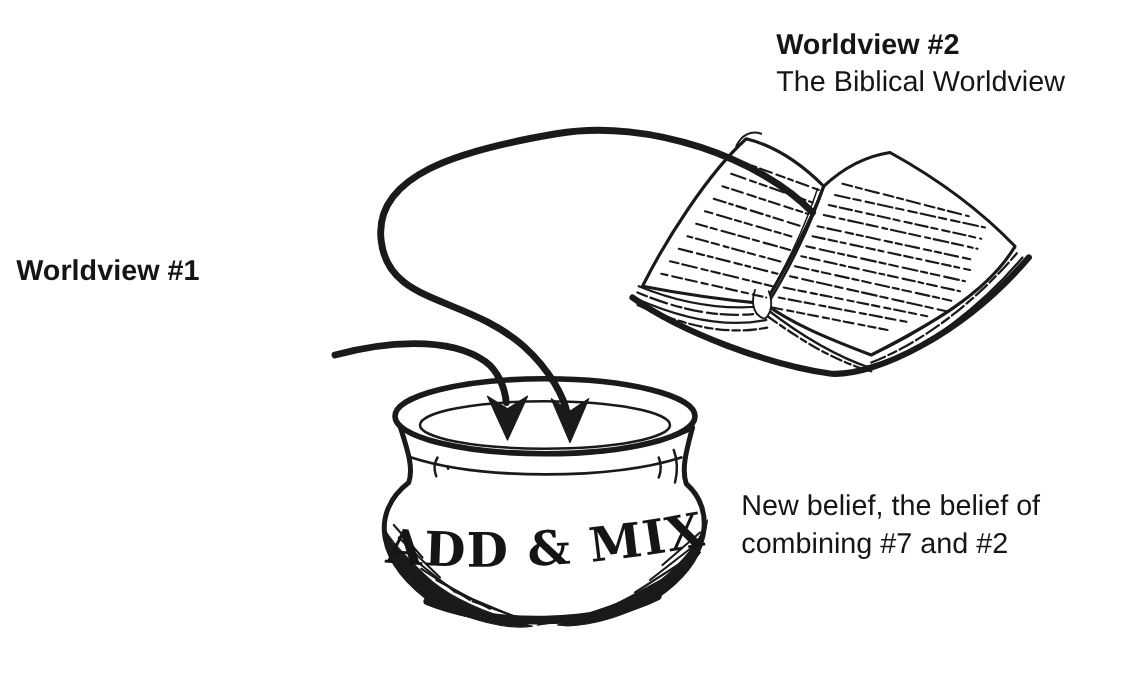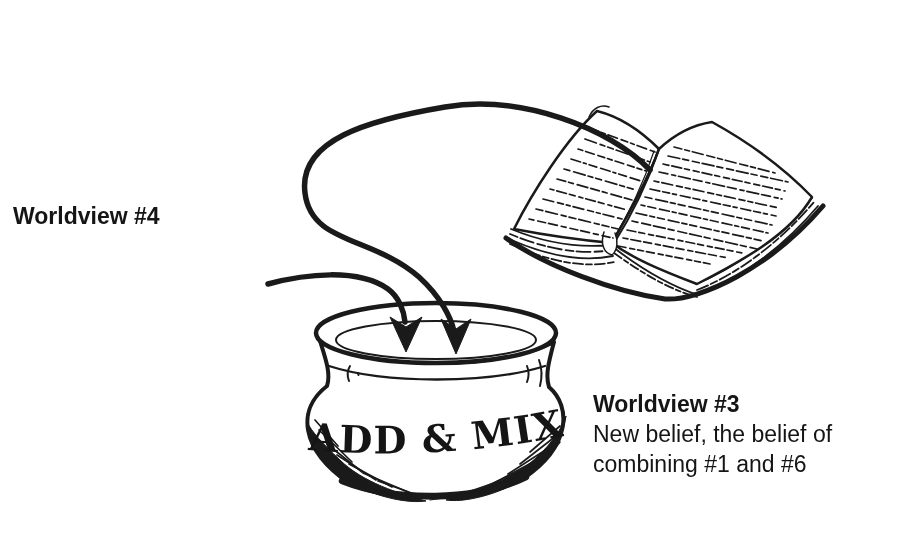--- a/index.html
+++ b/index.html
@@ -194,24 +194,27 @@
 
     <g>
       <path class="ink" stroke-width="5.5" d="
         M 268,284
         C 305,274 358,268 388,289
         C 399,297 404,311 405,322"></path>
       <polygon class="fillink" points="406,352 390,317 406,327 422,317"></polygon>
     </g>
   </svg>
 
+  <div class="label" style="left:621px;top:20px;">
+    <div class="t">Worldview #2</div>
+    <div>The Biblical Worldview</div>
+  </div>
 
   <div class="label" style="left:13px;top:201px;">
-    <div class="t">Worldview #4</div>
+    <div class="t">Worldview #1</div>
   </div>
 
   <div class="label" style="left:593px;top:389px;">
-    <div class="t">Worldview #3</div>
     <div>New belief, the belief of</div>
-    <div>combining #1 and #6</div>
+    <div>combining #7 and #2</div>
   </div>
 
 </div>
 
 </body></html>

